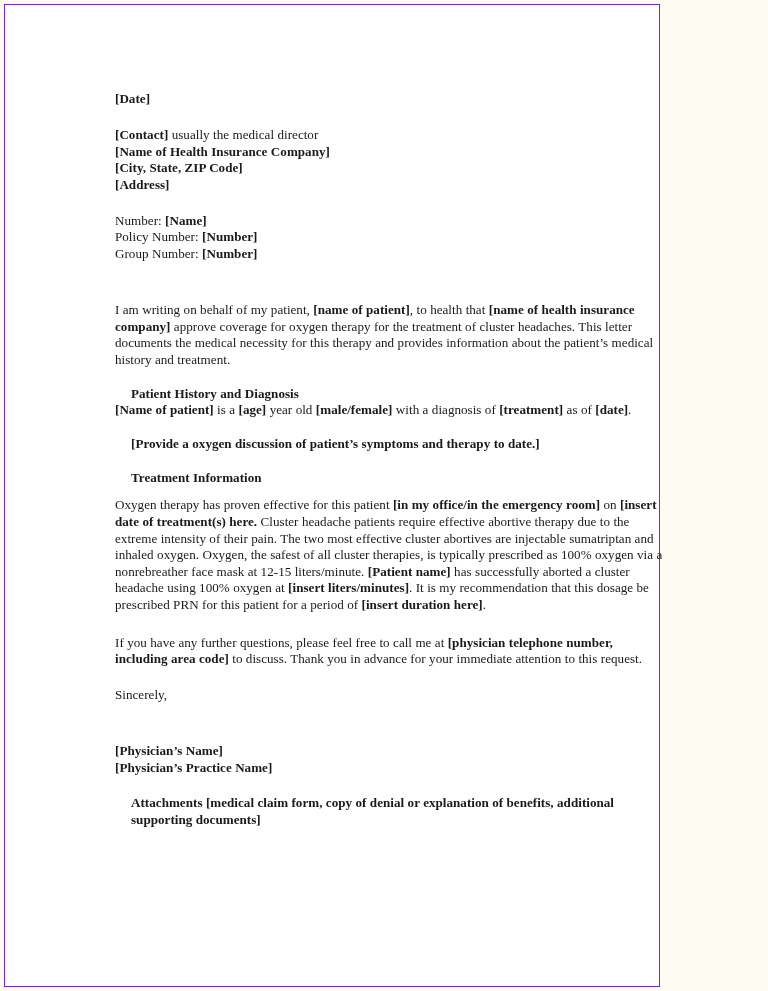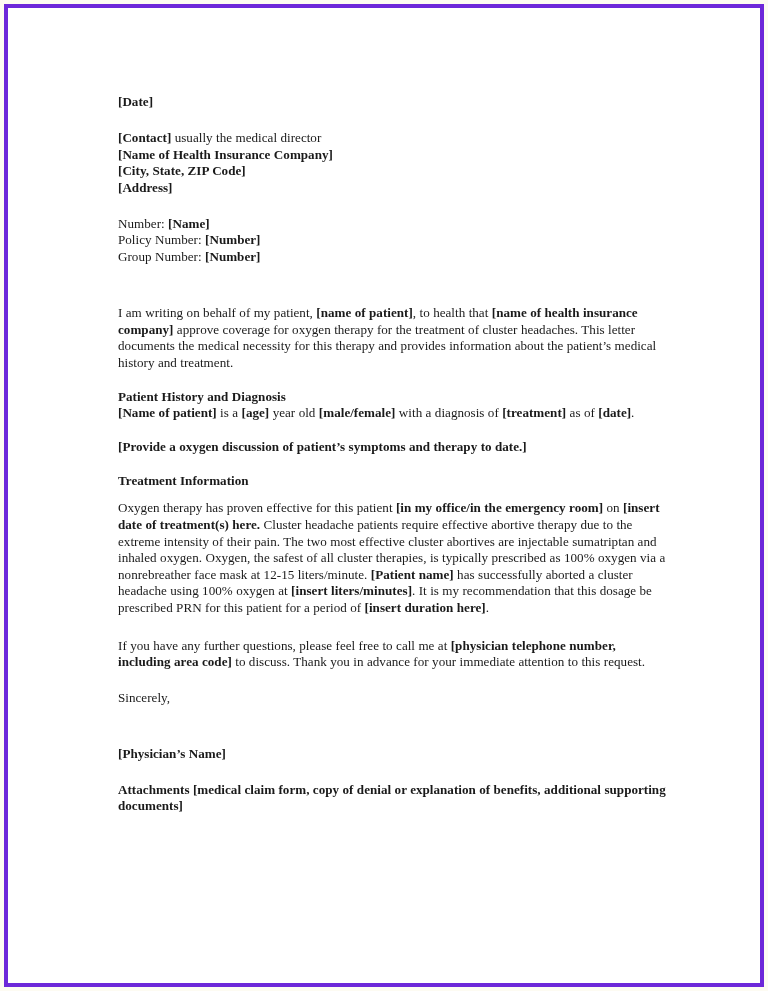--- a/index.html
+++ b/index.html
@@ -13,24 +13,24 @@
     background: #fdfbf2;
     font-family: "Liberation Serif", "DejaVu Serif", serif;
     overflow: hidden;
   }
 
   
   .page-frame {
     position: absolute;
     left: 4px;
     top: 4px;
-    width: 760px;
+    width: 656px;
     height: 983px;
     box-sizing: border-box;
-    border: 4px solid #6d28d9;
+    border: 1px solid #6d28d9;
     background: #ffffff;
   }
 
   .page-sheet {
     position: absolute;
     left: 0;
     top: 0;
     width: 100%;
     height: 100%;
     background: #ffffff;
@@ -60,20 +60,21 @@
   .para {
     line-height: 16.6px;
   }
 
   b, .b {
     font-weight: bold;
   }
 
   .heading {
     font-weight: bold;
+    margin-left: 16px;
   }
 
   
   .blk {
     margin: 0;
   }
   .gap-date     { height: 20px; }
   .gap-contact  { height: 20px; }
   .gap-insured  { height: 20px; }
   .gap-dear     { height: 20px; }
@@ -144,20 +145,21 @@
       <p class="para"><span>If you have any further questions, please feel free to call me at </span><b>[physician telephone number, including area code]</b><span> to discuss. Thank you in advance for your immediate attention to this request.</span></p>
 
       <div class="blk gap-close"></div>
 
       <div class="line">Sincerely,</div>
 
       <div class="blk gap-sincere"></div>
 
       <div>
         <div class="line"><b>[Physician’s Name]</b></div>
+        <div class="line"><b>[Physician’s Practice Name]</b></div>
       </div>
 
       <div class="blk gap-sig"></div>
 
       <p class="para heading">Attachments [medical claim form, copy of denial or explanation of benefits, additional supporting documents]</p>
 
     </div>
   </div>
 </div>
 

